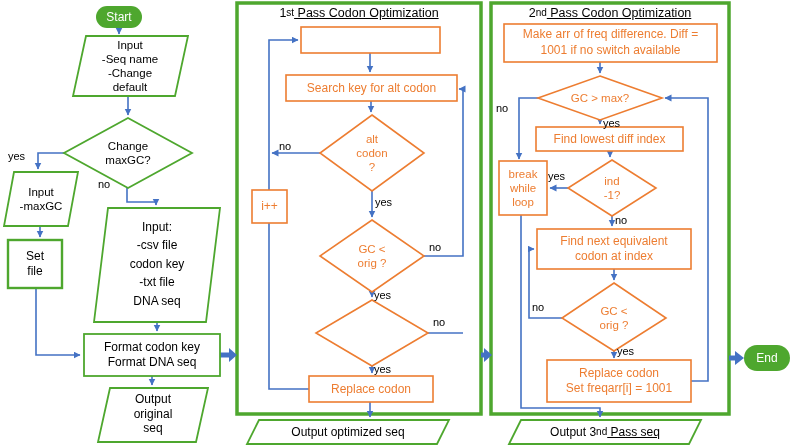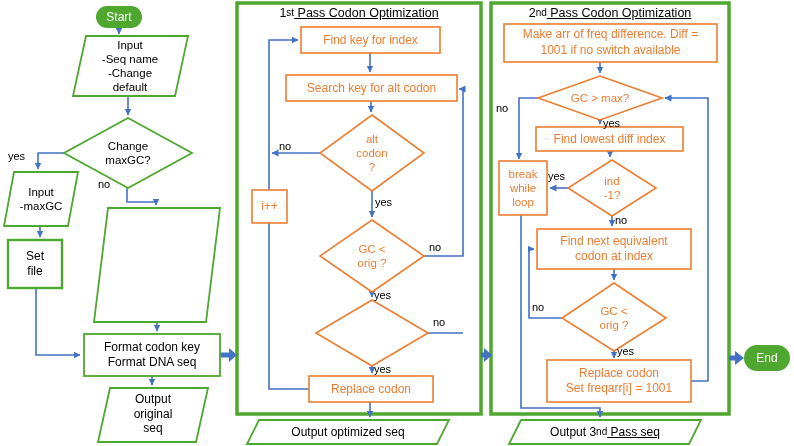--- a/index.html
+++ b/index.html
@@ -115,32 +115,36 @@
 <div class="txt" style="left:76px;top:38px;width:108px;height:56px">Input
 -Seq name
 -Change
 default</div>
 <div class="txt" style="left:64px;top:122px;width:128px;height:62px">Change
 maxGC?</div>
 <div class="txt" style="left:8px;top:176px;width:66px;height:46px">Input
 -maxGC</div>
 <div class="txt fs12" style="left:8px;top:242px;width:54px;height:44px">Set
 file</div>
+<div class="txt fs12" style="left:96px;top:212px;width:122px;height:104px;line-height:1.55">Input:
+-csv file
+codon key
+-txt file
+DNA seq</div>
 <div class="txt fs12" style="left:84px;top:336px;width:136px;height:38px">Format codon key
 Format DNA seq</div>
 <div class="txt fs12" style="left:98px;top:390px;width:110px;height:48px">Output
 original
 seq</div>
 <div class="txt lbl" style="left:8px;top:150px;width:30px;height:14px">yes</div>
 <div class="txt lbl" style="left:98px;top:178px;width:26px;height:14px">no</div>
 
 <div class="txt title" style="left:237px;top:6px;width:244px;height:15px">
   <span>1</span><sup>st</sup><span class="pre"> Pass Codon Optimization</span>
 </div>
-<div class="txt orange fs12" style="left:301px;top:27px;width:139px;height:26px">Find key for index</div>
 <div class="txt orange fs12" style="left:286px;top:75px;width:171px;height:26px">Search key for alt codon</div>
 <div class="txt orange" style="left:320px;top:117px;width:104px;height:72px">alt
 codon
 ?</div>
 <div class="txt orange fs12" style="left:252px;top:190px;width:35px;height:33px">i++</div>
 <div class="txt orange" style="left:320px;top:226px;width:104px;height:60px">GC &lt;
 orig ?</div>
 <div class="txt orange fs12" style="left:309px;top:376px;width:124px;height:26px">Replace codon</div>
 <div class="txt fs12" style="left:247px;top:420px;width:202px;height:24px">Output optimized seq</div>
 <div class="txt lbl" style="left:279px;top:140px;width:26px;height:14px">no</div>

